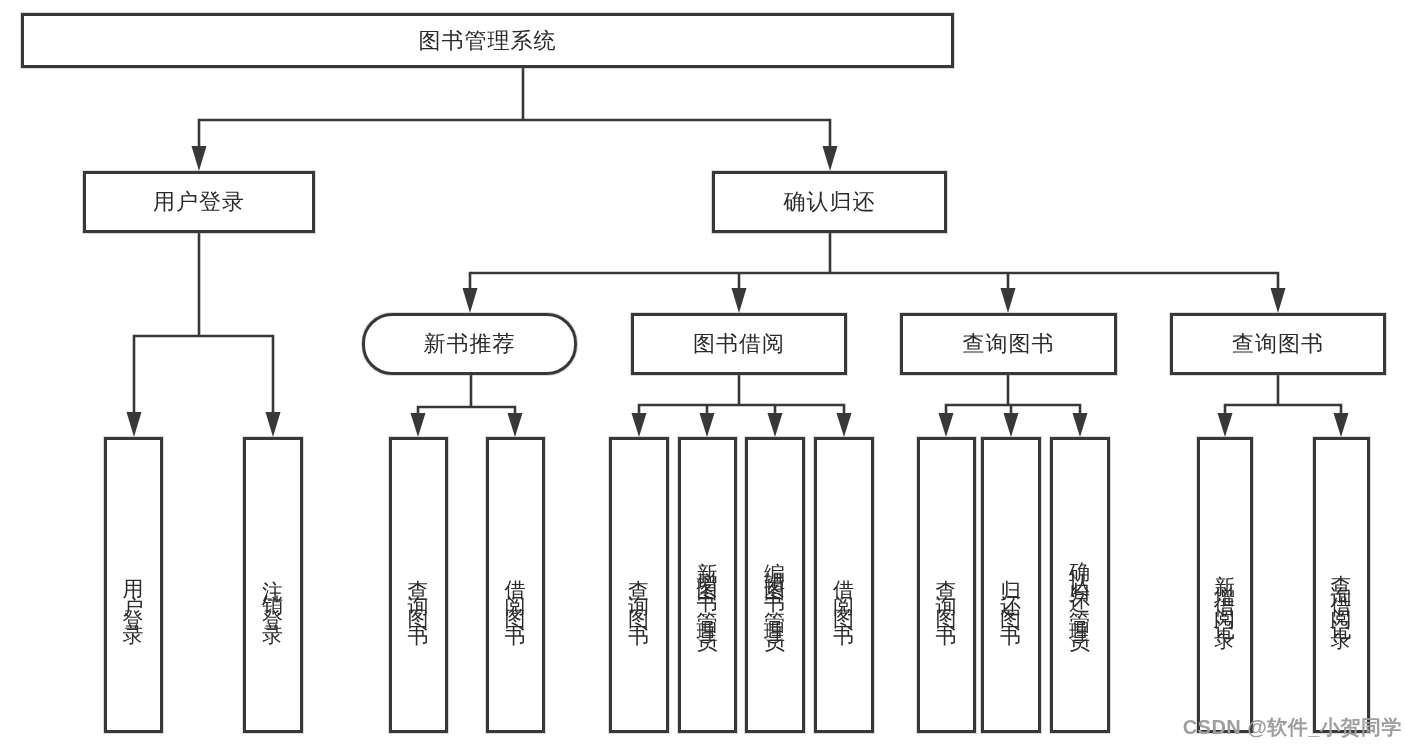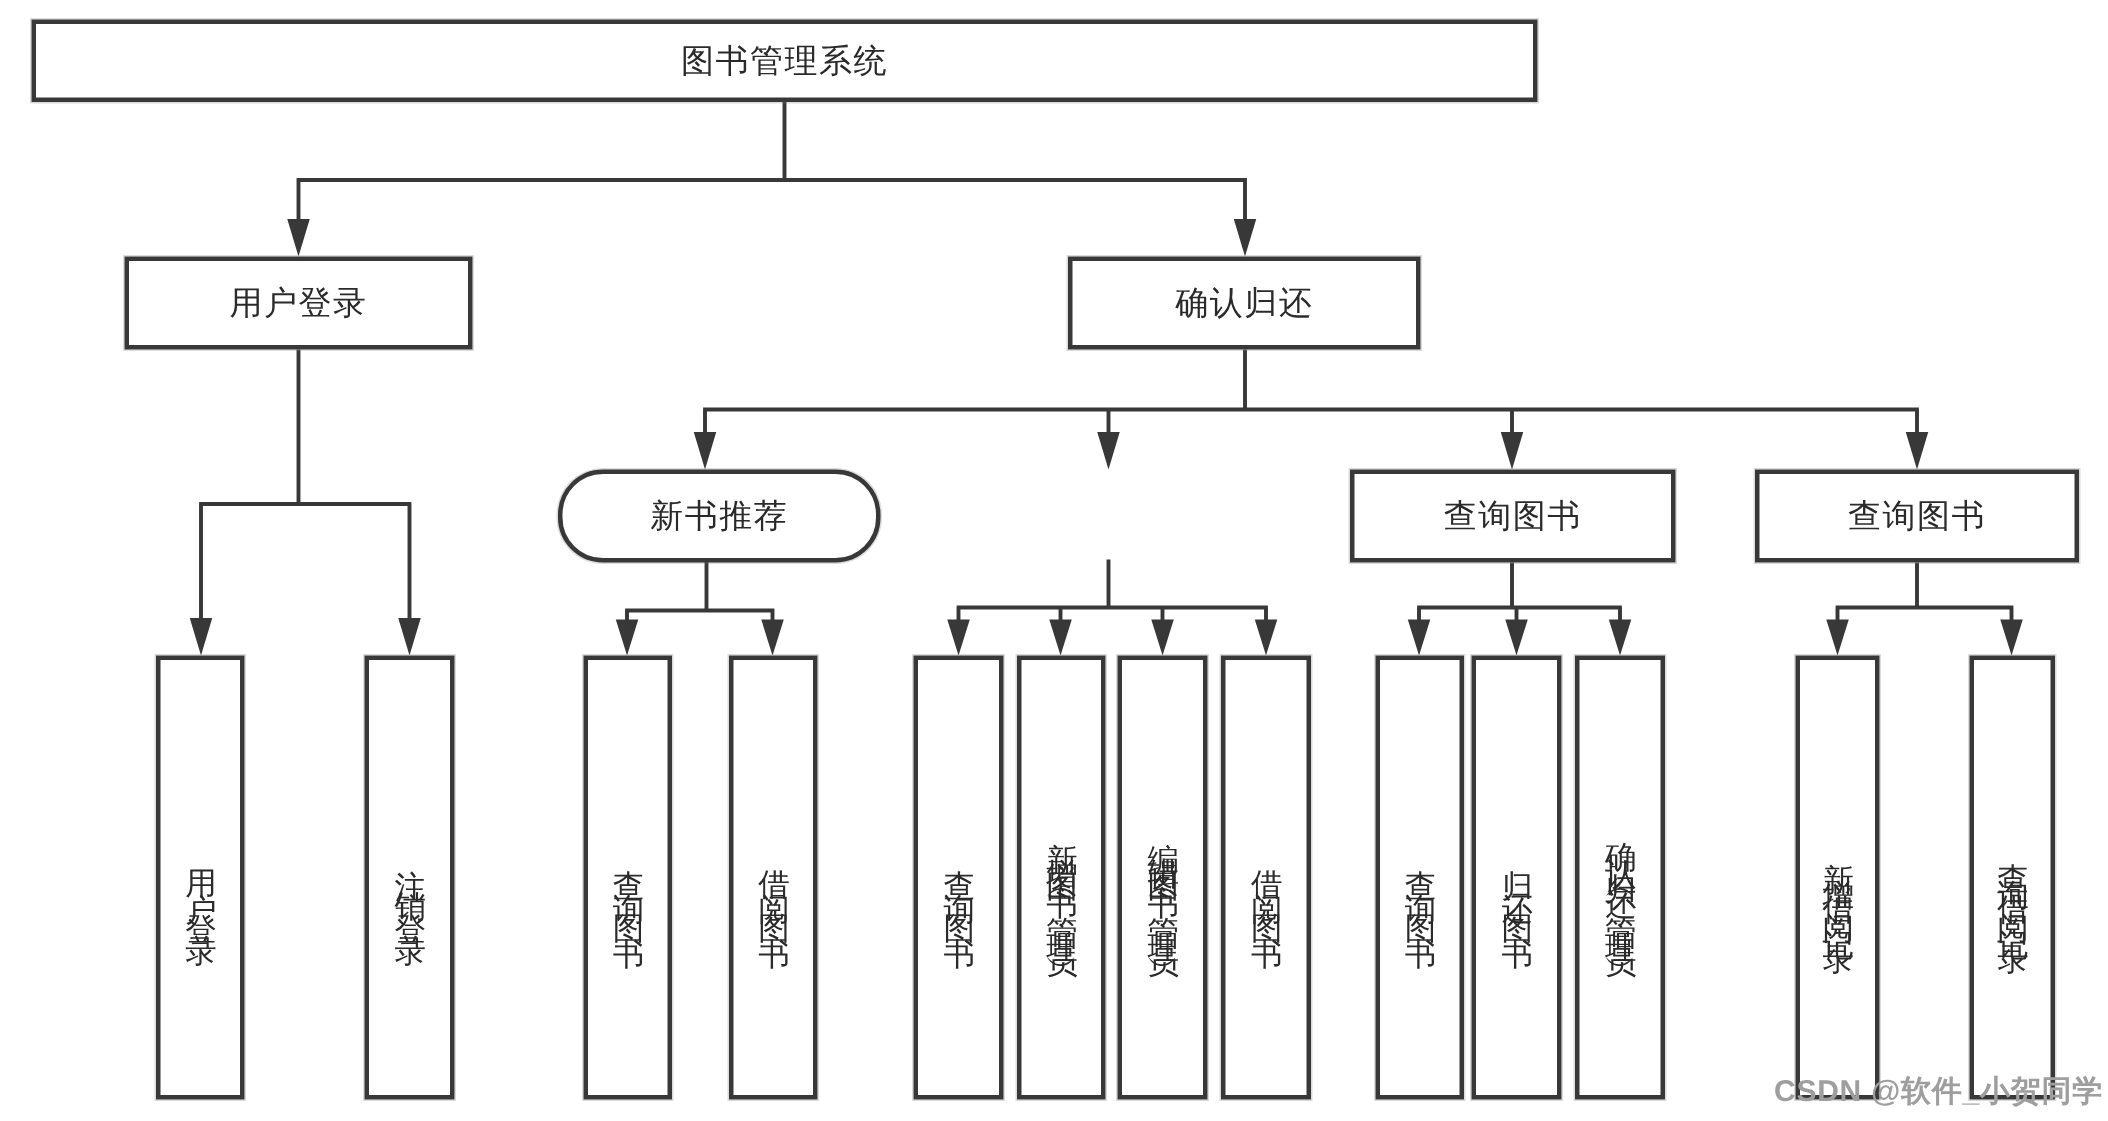--- a/index.html
+++ b/index.html
@@ -106,33 +106,36 @@
       <polygon points="1003.5,413 1018.5,413 1011,437"></polygon>
       <polygon points="1072.5,413 1087.5,413 1080,437"></polygon>
     </g>
     <g>
       <path d="M1278 373 L1278 405 M1223.75 405 L1342.25 405 M1225 405 L1225 416 M1341 405 L1341 416"></path>
       <polygon points="1217.5,413 1232.5,413 1225,437"></polygon>
       <polygon points="1333.5,413 1348.5,413 1341,437"></polygon>
     </g>
   </svg>
 
-  <div class="box" style="left:21px; top:13px; width:1004px; height:55px;">
+  <div class="box" style="left:21px; top:13px; width:933px; height:55px;">
     <span class="h-label">图书管理系统</span>
   </div>
 
   <div class="box" style="left:83px; top:171px; width:232px; height:62px;">
     <span class="h-label">用户登录</span>
   </div>
   <div class="box" style="left:712px; top:171px; width:235px; height:62px;">
     <span class="h-label">确认归还</span>
   </div>
 
-  <div class="box" style="left:372px; top:313px; width:215px; height:62px;border-radius:30px;">
+  <div class="box" style="left:362px; top:313px; width:215px; height:62px;border-radius:30px;">
     <span class="h-label">新书推荐</span>
+  </div>
+  <div class="box" style="left:631px; top:313px; width:216px; height:62px;">
+    <span class="h-label">图书借阅</span>
   </div>
   <div class="box" style="left:900px; top:313px; width:217px; height:62px;">
     <span class="h-label">查询图书</span>
   </div>
   <div class="box" style="left:1170px; top:313px; width:216px; height:62px;">
     <span class="h-label">查询图书</span>
   </div>
 
   <div class="box" style="left:104px; top:437px; width:59px; height:296px;">
     <span class="v-label ls4">用户登录</span>

